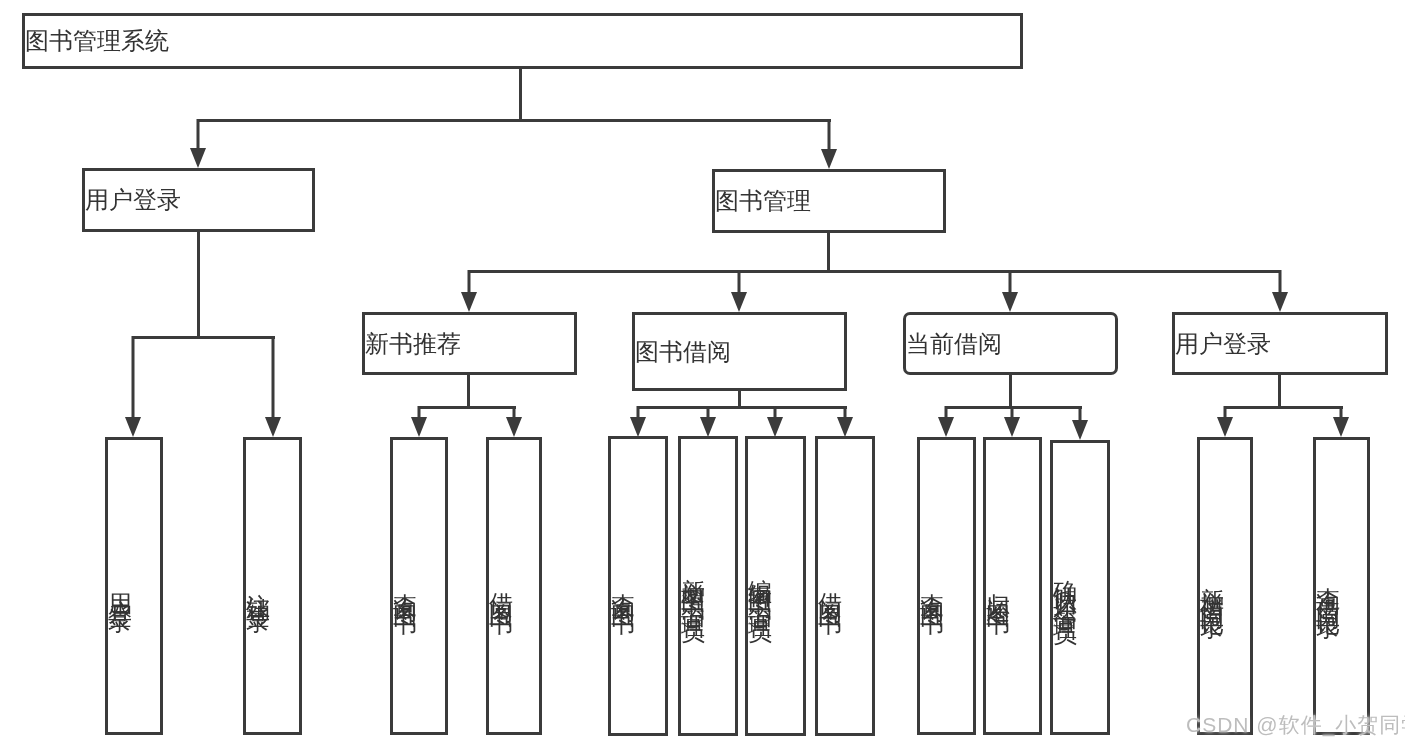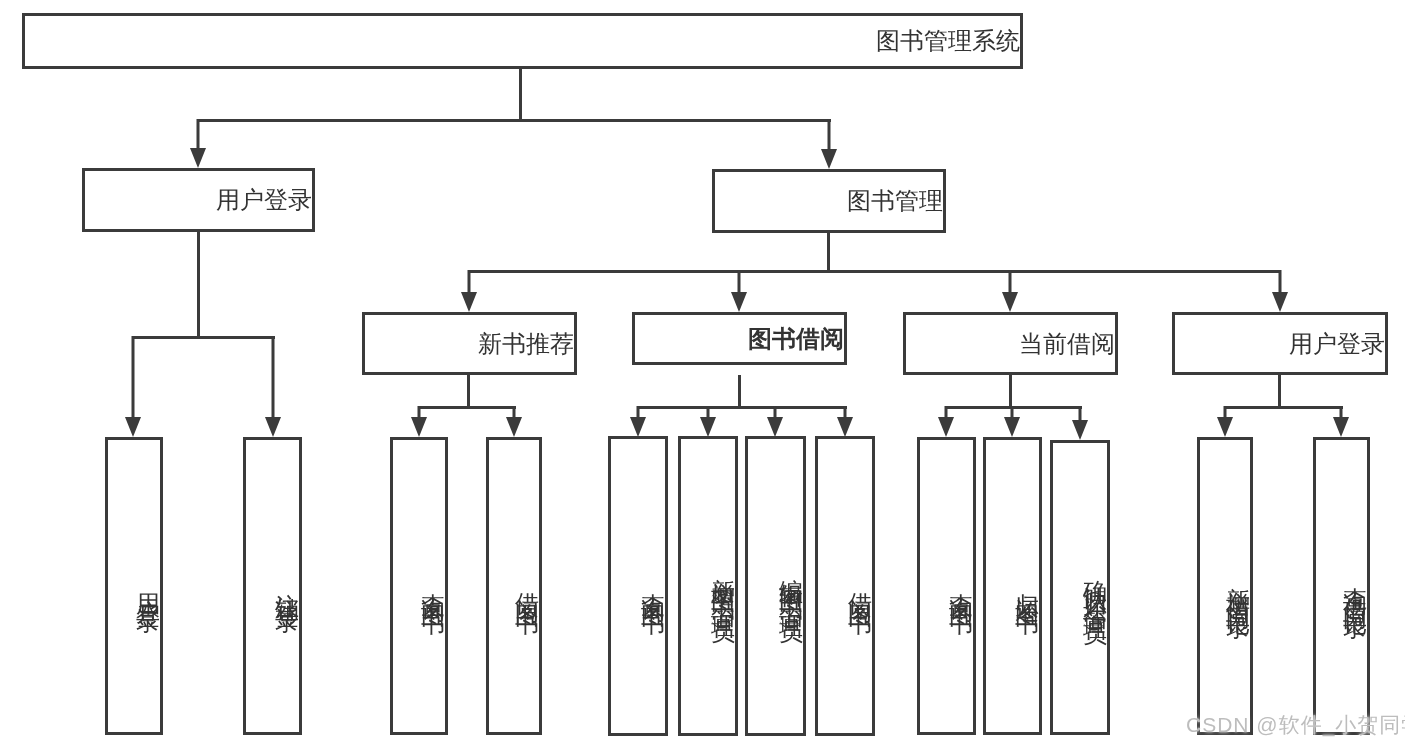--- a/index.html
+++ b/index.html
@@ -25,21 +25,21 @@
   }
   .arrow::after{
     content:"";position:absolute;left:50%;transform:translateX(-50%);
     bottom:0;width:0;height:0;
     border-left:8px solid transparent;border-right:8px solid transparent;
     border-top:20px solid var(--line);
   }
   
   .node{
     position:absolute;box-sizing:border-box;border:3px solid var(--line);
-    background:var(--bg);display:flex;align-items:center;justify-content:flex-end;
+    background:var(--bg);display:flex;align-items:center;justify-content:flex-start;
     font-size:24px;line-height:1;color:var(--text);z-index:2;
   }
   .vnode span{
     writing-mode:vertical-rl;text-orientation:mixed;
     letter-spacing:6px;line-height:1;
   }
   .watermark{
     position:absolute;left:1186px;top:711px;z-index:5;
     font-size:21px;letter-spacing:1px;color:var(--watermark);
     text-shadow:0 0 5px rgba(255,255,255,.95),0 0 2px rgba(255,255,255,.9);
@@ -98,24 +98,24 @@
   <div class="node" style="left:82px;top:168px;width:233px;height:64px;">
     <span>用户登录</span>
   </div>
   <div class="node" style="left:362px;top:312px;width:215px;height:63px;">
     <span>新书推荐</span>
   </div>
 
   <div class="node" style="left:712px;top:169px;width:234px;height:64px;">
     <span>图书管理</span>
   </div>
-  <div class="node" style="left:632px;top:312px;width:215px;height:53px;font-weight:bold;">
+  <div class="node" style="left:632px;top:312px;width:215px;height:79px;">
     <span>图书借阅</span>
   </div>
-  <div class="node" style="left:903px;top:312px;width:215px;height:63px;">
+  <div class="node" style="left:903px;top:312px;width:215px;height:63px;border-radius:7px;">
     <span>当前借阅</span>
   </div>
   <div class="node" style="left:1172px;top:312px;width:216px;height:63px;">
     <span>用户登录</span>
   </div>
 
   <div class="node vnode" style="left:105px;top:437px;width:58px;height:298px;">
     <span>用户登录</span>
   </div>
   <div class="node vnode" style="left:243px;top:437px;width:59px;height:298px;">

